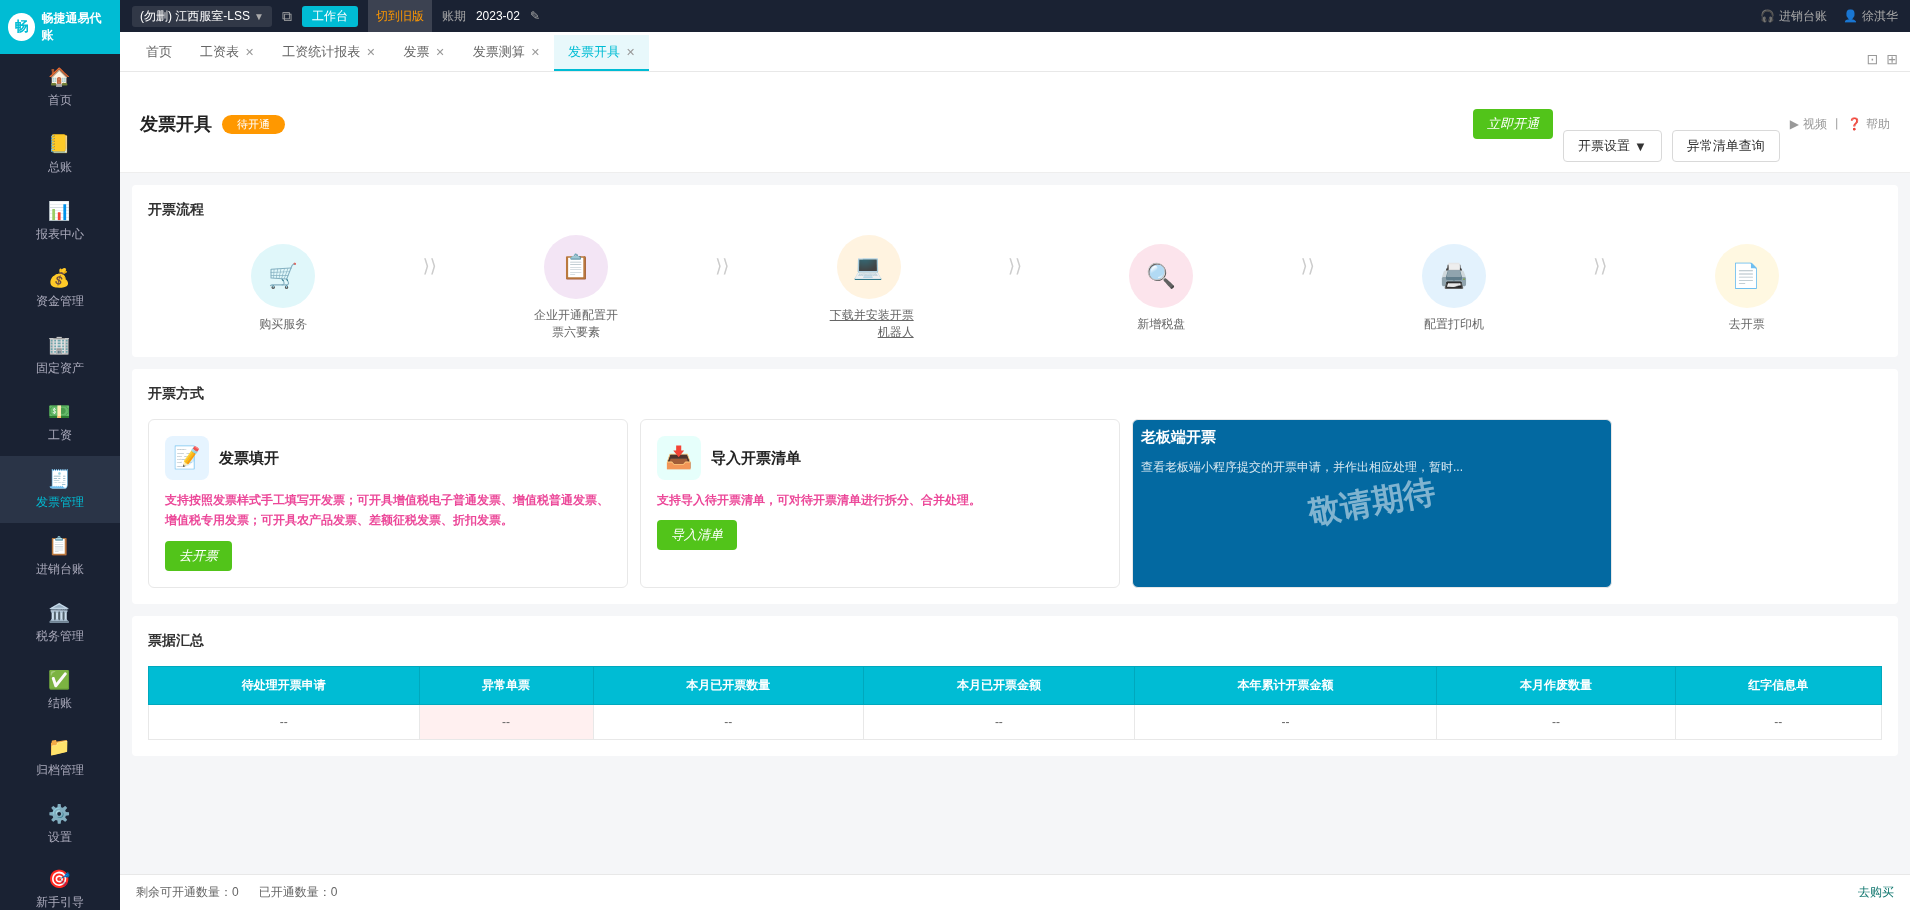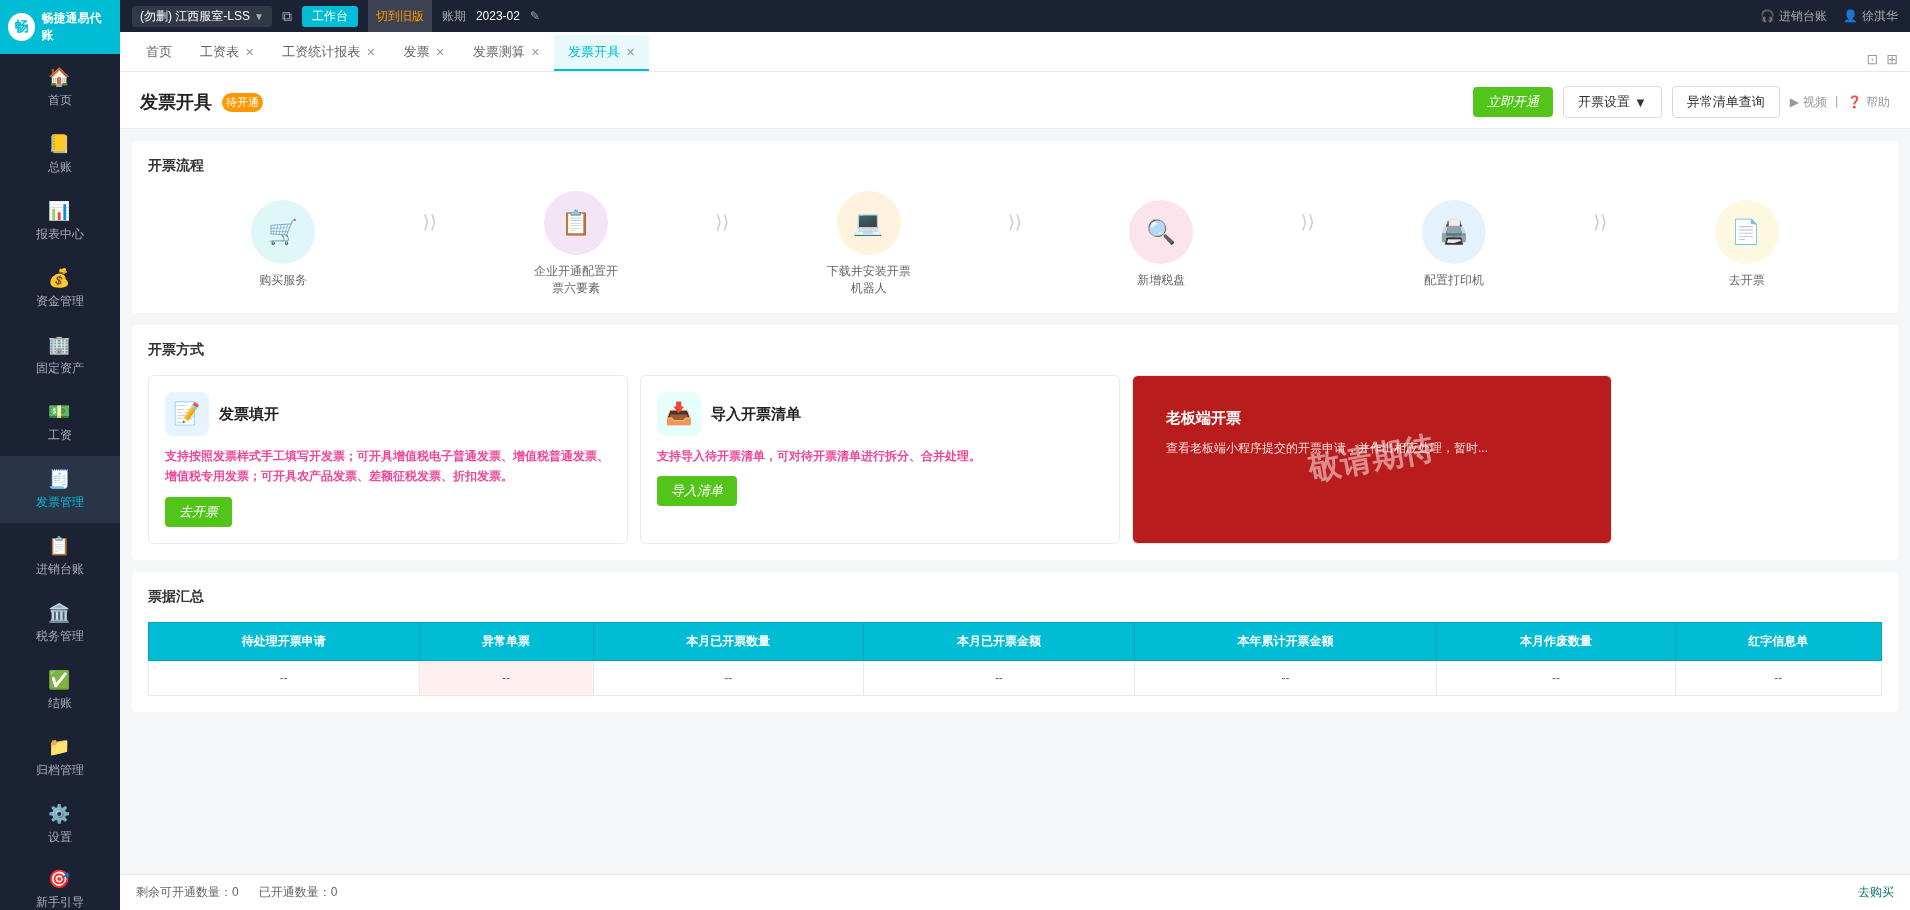--- a/index.html
+++ b/index.html
@@ -36,24 +36,24 @@
     .tab { padding: 8px 14px; font-size: 13px; cursor: pointer; color: #666; border-bottom: 2px solid transparent; display: flex; align-items: center; gap: 6px; white-space: nowrap; }
     .tab.active { color: #00bcd4; border-bottom: 2px solid #00bcd4; background: #e8f8fb; }
     .tab-close { font-size: 11px; color: #999; cursor: pointer; }
     .tabbar-right { margin-left: auto; display: flex; align-items: center; gap: 8px; padding-bottom: 4px; }
     .tabbar-icon { color: #999; cursor: pointer; font-size: 14px; }
 
     
     .content { flex: 1; overflow-y: auto; background: #f5f6f8; padding: 0; }
     .page-header { background: white; padding: 14px 20px 10px; display: flex; align-items: center; gap: 10px; border-bottom: 1px solid #eee; }
     .page-title { font-size: 18px; font-weight: bold; color: #222; }
-    .page-badge { background: #ff9800; color: white; font-size: 11px; padding: 2px 4px; border-radius: 10px; }
+    .page-badge { background: #ff9800; color: white; font-size: 11px; padding: 2px 15px; border-radius: 10px; }
     .page-header-right { margin-left: auto; display: flex; align-items: center; gap: 10px; }
     .btn-primary { background: #52c41a; color: white; border: none; padding: 6px 14px; border-radius: 4px; font-size: 13px; cursor: pointer; font-style: italic; }
-    .btn-default { background: white; color: #333; border: 1px solid #d9d9d9; padding: 6px 14px; border-radius: 4px; font-size: 13px; cursor: pointer; display: flex; align-items: center; gap: 4px; }
+    .btn-default { background: white; color: #333; border: 1px solid #d9d9d9; padding: 6px 14px; border-radius: 4px; font-size: 13px; cursor: pointer; display: flex; align-items: center; gap: 4px; margin-top: 44px; }
     .header-help { color: #999; font-size: 12px; display: flex; align-items: center; gap: 4px; }
 
     
     .section { background: white; margin: 12px 12px 0; border-radius: 4px; padding: 16px; }
     .section-title { font-size: 14px; font-weight: bold; color: #333; margin-bottom: 16px; }
 
     
     .process-steps { display: flex; align-items: center; gap: 0; }
     .process-step { display: flex; flex-direction: column; align-items: center; gap: 8px; flex: 1; }
     .process-step-circle { width: 64px; height: 64px; border-radius: 50%; display: flex; align-items: center; justify-content: center; font-size: 24px; }
@@ -61,21 +61,21 @@
     .process-arrow { color: #ccc; font-size: 18px; margin: 0 4px; flex-shrink: 0; align-self: flex-start; margin-top: 20px; }
 
     
     .methods-row { display: flex; gap: 12px; margin-top: 4px; }
     .method-card { flex: 1; border: 1px solid #e8e8e8; border-radius: 6px; padding: 16px; display: flex; flex-direction: column; gap: 10px; max-width: 480px; }
     .method-card-header { display: flex; align-items: center; gap: 10px; }
     .method-icon { width: 44px; height: 44px; background: #e6f4ff; border-radius: 8px; display: flex; align-items: center; justify-content: center; font-size: 22px; }
     .method-title { font-size: 15px; font-weight: bold; color: #222; }
     .method-desc { font-size: 12px; color: #ec4899; line-height: 1.7; font-weight: bold; }
     .method-btn { align-self: flex-start; }
-    .method-card-old { flex: 1; border: 1px solid #e8e8e8; border-radius: 6px; padding: 33px; background: #b91c1c; position: relative; overflow: hidden; max-width: 480px; }
+    .method-card-old { flex: 1; border: 1px solid #e8e8e8; border-radius: 6px; padding: 8px; background: #0369a1; position: relative; overflow: hidden; max-width: 480px; }
     .method-card-old-title { font-size: 15px; font-weight: bold; color: white; margin-bottom: 10px; }
     .method-card-old-desc { font-size: 12px; color: rgba(255,255,255,0.85); line-height: 1.7; }
     .method-card-old-overlay { position: absolute; inset: 0; display: flex; align-items: center; justify-content: center; }
     .overlay-text { font-size: 32px; font-weight: bold; color: rgba(255,255,255,0.5); transform: rotate(-10deg); }
 
     
     .summary-section { background: white; margin: 12px 12px; border-radius: 4px; padding: 16px; }
     .summary-table { width: 100%; border-collapse: collapse; }
     .summary-table th { background: #00bcd4; color: white; padding: 10px 8px; font-size: 12px; text-align: center; border: 1px solid #00a8bd; }
     .summary-table td { background: white; padding: 10px 8px; font-size: 12px; text-align: center; border: 1px solid #e8e8e8; color: #666; }
@@ -247,21 +247,21 @@
         <span class="process-arrow">⟩⟩</span>
 
         <div class="process-step">
           <div class="process-step-circle" style="background:#f3e5f5;">📋</div>
           <span class="process-step-label" style="max-width:90px;text-align:center;">企业开通配置开票六要素</span>
         </div>
         <span class="process-arrow">⟩⟩</span>
 
         <div class="process-step">
           <div class="process-step-circle" style="background:#fff3e0;">💻</div>
-          <span class="process-step-label" style="max-width:90px;text-align:center;">下载并安装开票机器人</span>
+          <span class="process-step-label" style="max-width:90px;text-align:right;text-decoration:underline;">下载并安装开票机器人</span>
         </div>
         <span class="process-arrow">⟩⟩</span>
 
         <div class="process-step">
           <div class="process-step-circle" style="background:#fce4ec;">🔍</div>
           <span class="process-step-label">新增税盘</span>
         </div>
         <span class="process-arrow">⟩⟩</span>
 
         <div class="process-step">

